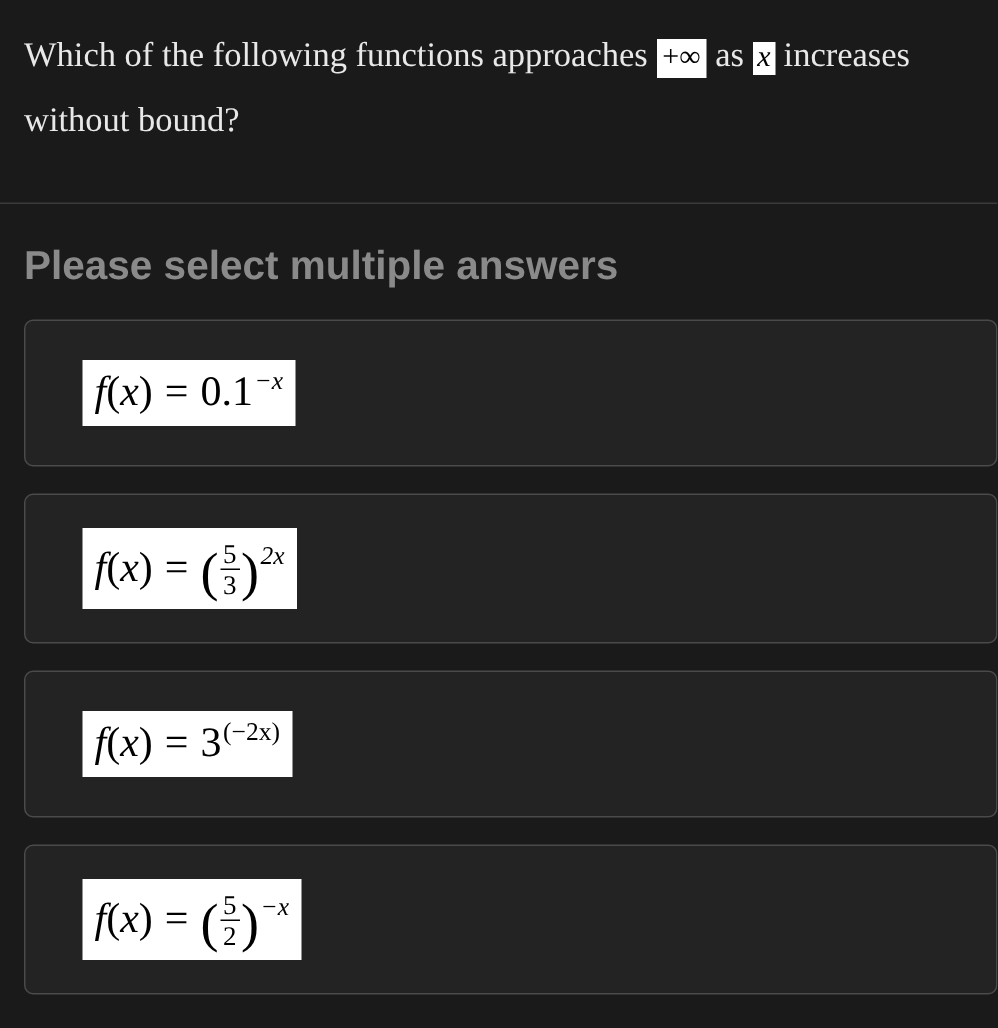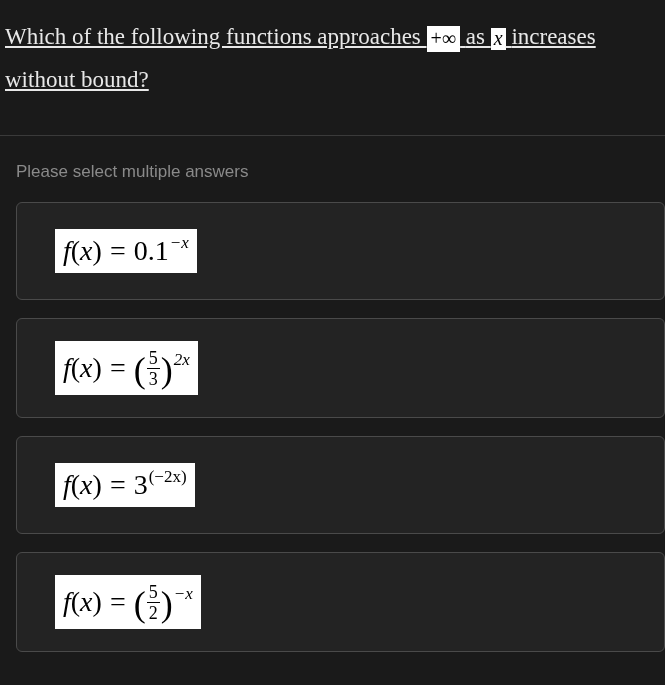--- a/index.html
+++ b/index.html
@@ -11,22 +11,21 @@
     body {
       background-color: #1a1a1a;
       color: #e8e8e8;
       font-family: 'Segoe UI', Tahoma, Geneva, Verdana, sans-serif;
       width: 665px;
       height: 685px;
       overflow: hidden;
     }
 
     .question-container {
-      padding: 16px 16px 0 5px;
-      text-decoration: underline;
+      padding: 16px 16px 0 16px;
     }
 
     .question-text {
       font-size: 23px;
       font-weight: 400;
       line-height: 1.85;
       color: #e8e8e8;
       font-family: Georgia, 'Times New Roman', serif;
     }
 
@@ -52,22 +51,22 @@
       padding: 2px 3px;
     }
 
     .divider-space {
       height: 35px;
       border-bottom: 1px solid #3a3a3a;
     }
 
     .instructions {
       padding: 26px 16px 20px 16px;
-      font-size: 17px;
-      font-weight: 400;
+      font-size: 27px;
+      font-weight: 700;
       color: #8a8a8a;
     }
 
     .options-container {
       padding: 0 0 0 16px;
     }
 
     .option {
       background-color: #232323;
       border: 1px solid #4a4a4a;

